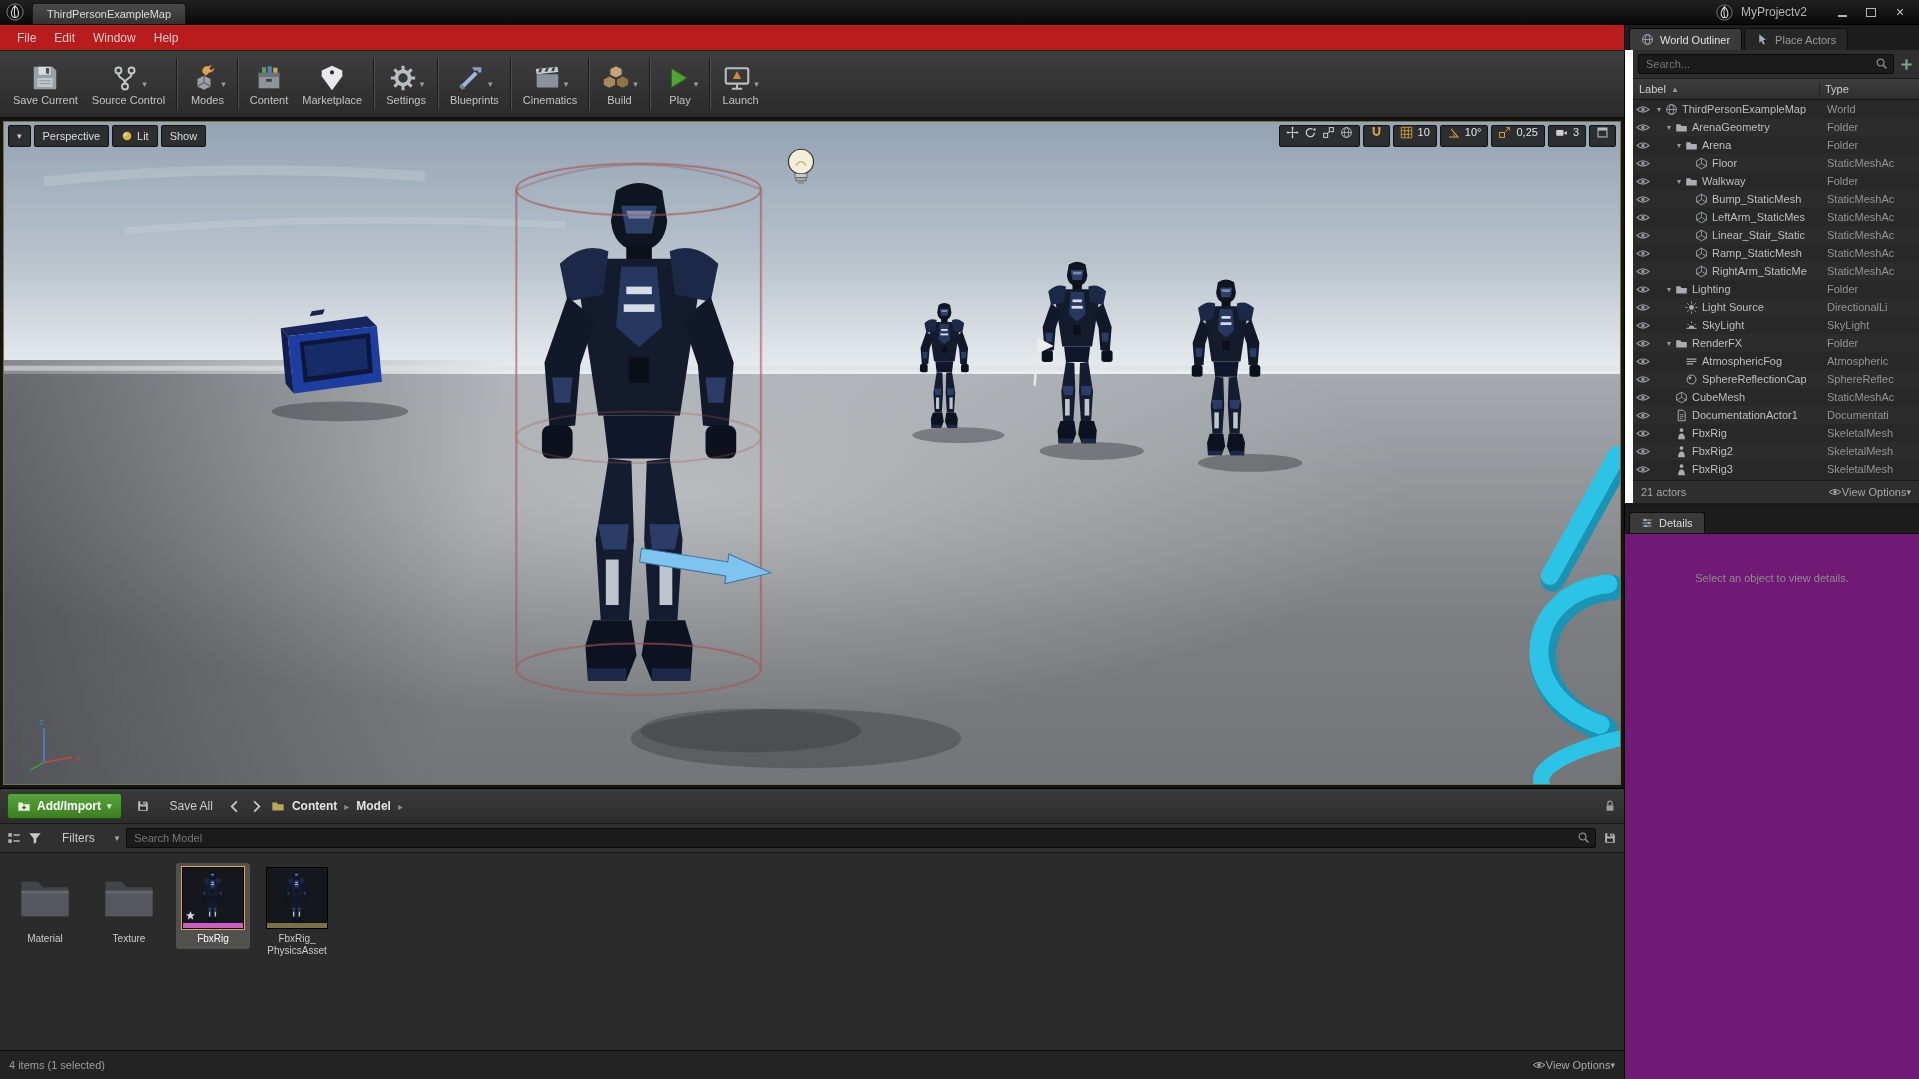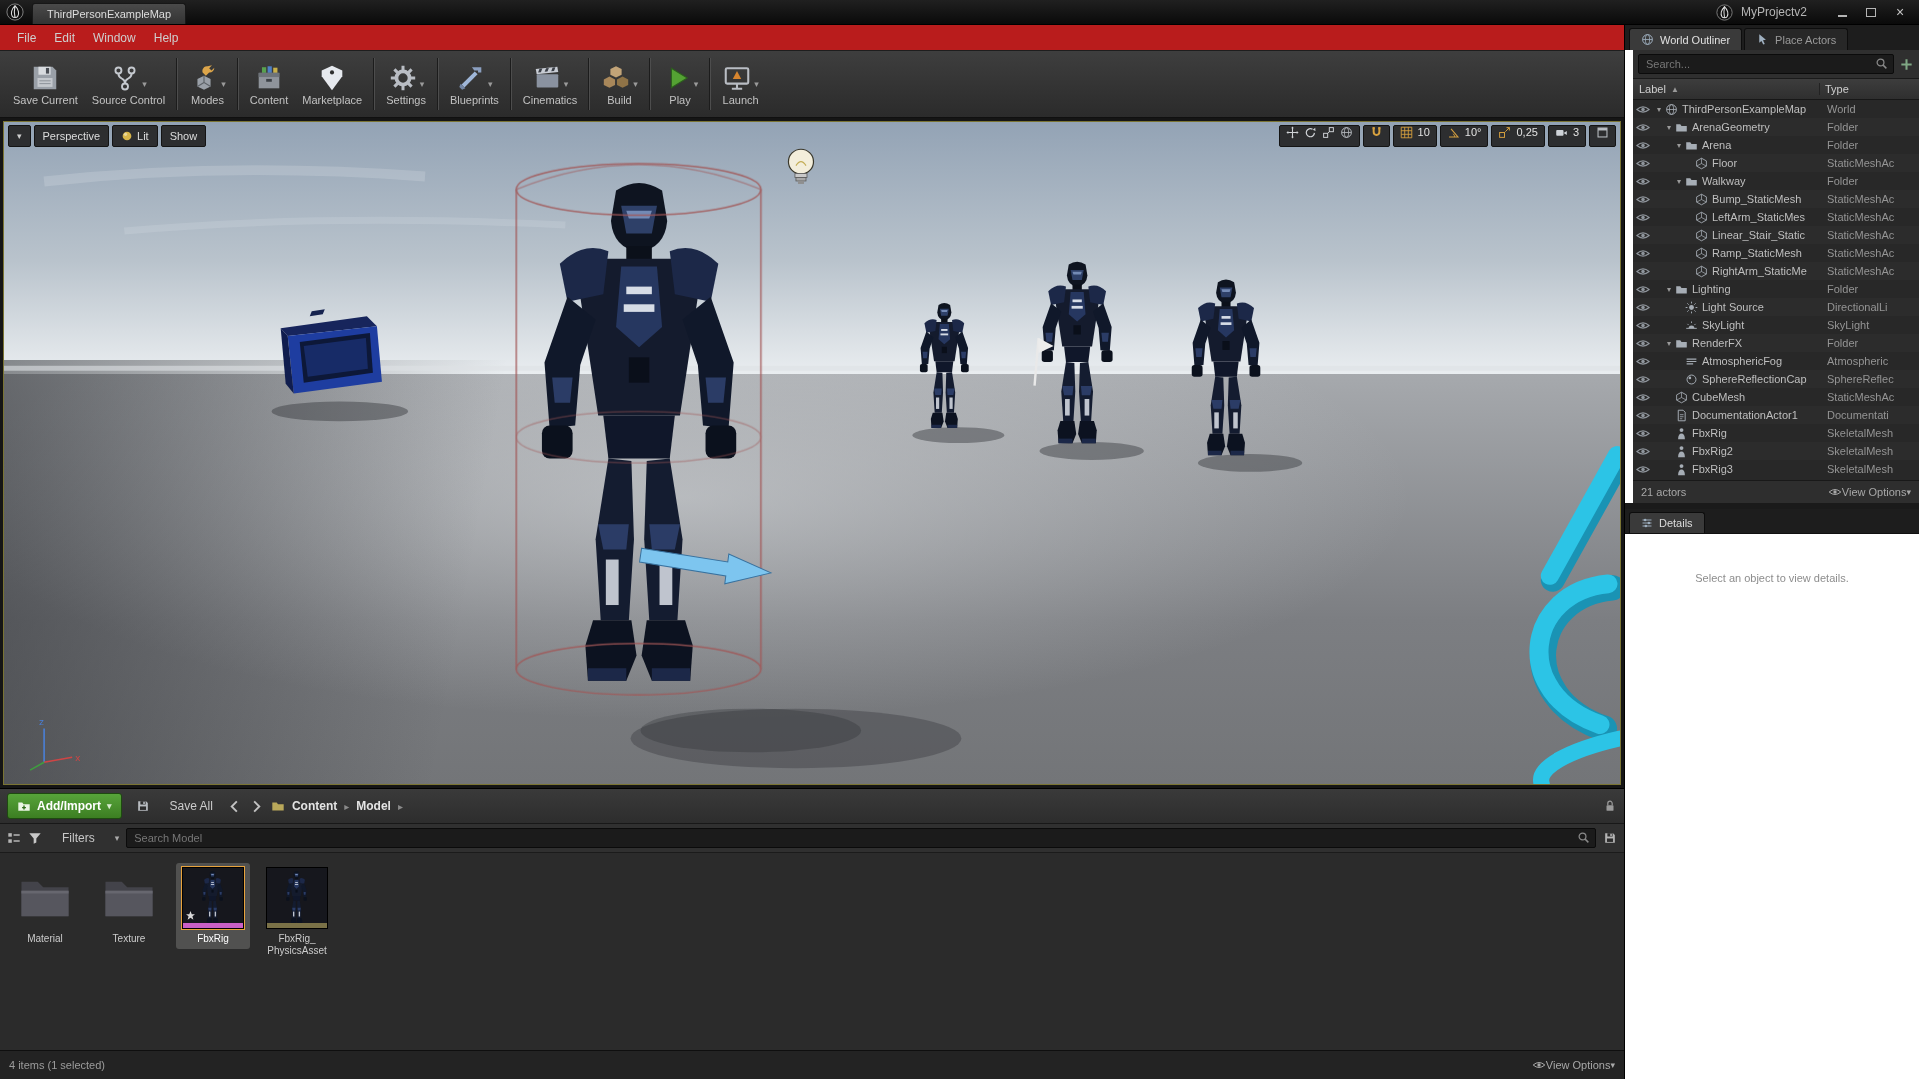--- a/index.html
+++ b/index.html
@@ -143,21 +143,21 @@
   .ol-label{flex:1;overflow:hidden;white-space:nowrap;min-width:0;}
   .ol-type{width:92px;flex:none;color:#949494;overflow:hidden;white-space:nowrap;}
   .ol-footer{height:22px;display:flex;align-items:center;padding:0 8px;background:#2e2e2e;
              border-top:1px solid #191919;color:#a8a8a8;font-size:11px;}
   .splitter{height:6px;background:#1a1a1a;flex:none;}
   .details{flex:1;background:#272727;display:flex;flex-direction:column;min-height:0;}
   .det-tabrow{height:24px;background:#1d1d1d;display:flex;align-items:flex-end;padding-left:4px;flex:none;}
   .det-tab{height:20px;background:#3a3a3a;border-radius:3px 3px 0 0;display:flex;align-items:center;gap:6px;
            padding:0 11px;font-size:11px;color:#ddd;border:1px solid #0d0d0d;border-bottom:none;}
   .det-tab .ic{width:12px;height:12px;color:#9fb0c0;}
-  .det-body{flex:1;background:#ffffff;border-top:1px solid #101010;}
+  .det-body{flex:1;background:#701a75;border-top:1px solid #101010;}
   .det-empty{margin-top:38px;text-align:center;color:#8d8d8d;font-size:11px;}
 </style>
 </head>
 <body>
 
 <svg width="0" height="0" style="position:absolute" aria-hidden="true">
     <defs>
   <symbol id="i-eye" viewBox="0 0 16 12">
         <path d="M1,6 Q8,0 15,6 Q8,12 1,6 Z" fill="none" stroke="currentColor" stroke-width="1.2"></path>
         <circle cx="8" cy="6" r="2" fill="currentColor"></circle>

